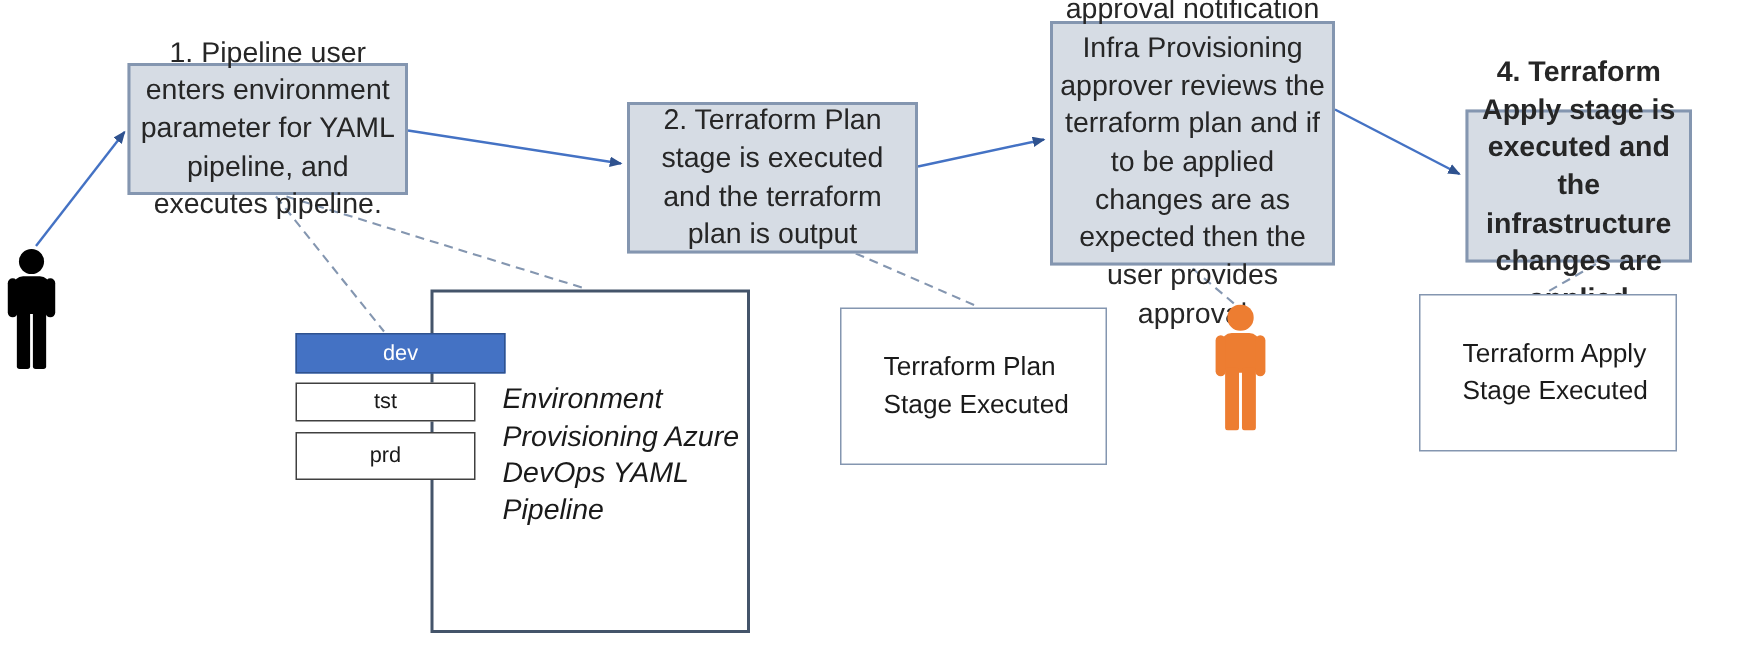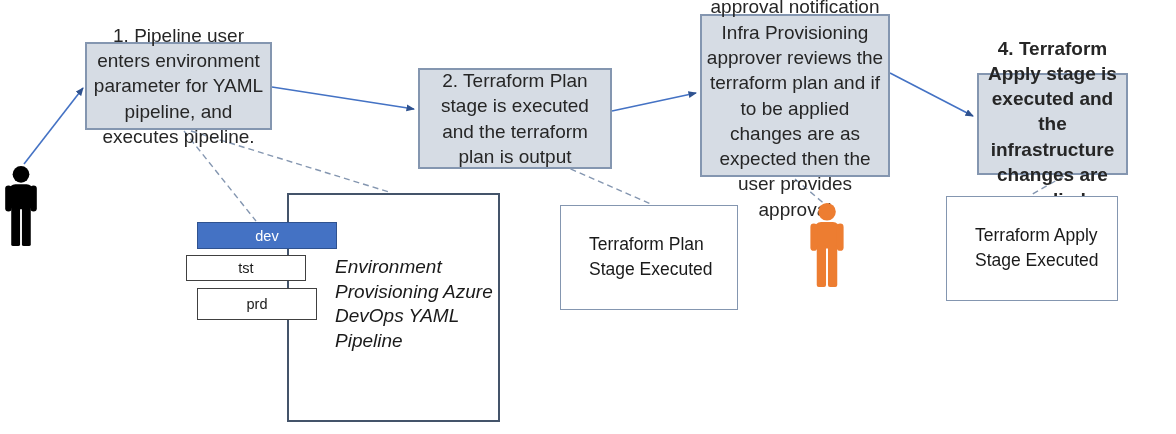--- a/index.html
+++ b/index.html
@@ -105,21 +105,21 @@
     <span>4. Terraform Apply stage is executed and the infrastructure changes are applied</span>
   </div>
 
   <div class="env-pipeline-box" style="left:287px; top:193px; width:213px; height:229px;">
     <div class="env-pipeline-inner">Environment Provisioning Azure DevOps YAML Pipeline</div>
   </div>
 
   <div class="env-option selected" style="left:197px; top:222px; width:140px; height:27px;">
     <span>dev</span>
   </div>
-  <div class="env-option" style="left:186px; top:255px; width:120px; height:26px;">
+  <div class="env-option" style="left:197px; top:255px; width:120px; height:26px;">
     <span>tst</span>
   </div>
   <div class="env-option" style="left:197px; top:288px; width:120px; height:32px;">
     <span>prd</span>
   </div>
 
   <div class="artifact-box" style="left:560px; top:205px; width:178px; height:105px;">
     <div class="artifact-inner" style="width:125px;">Terraform Plan Stage Executed</div>
   </div>
 

